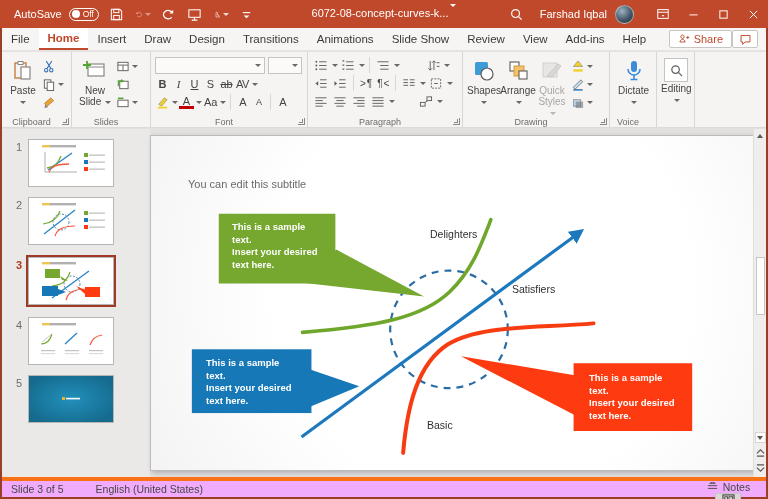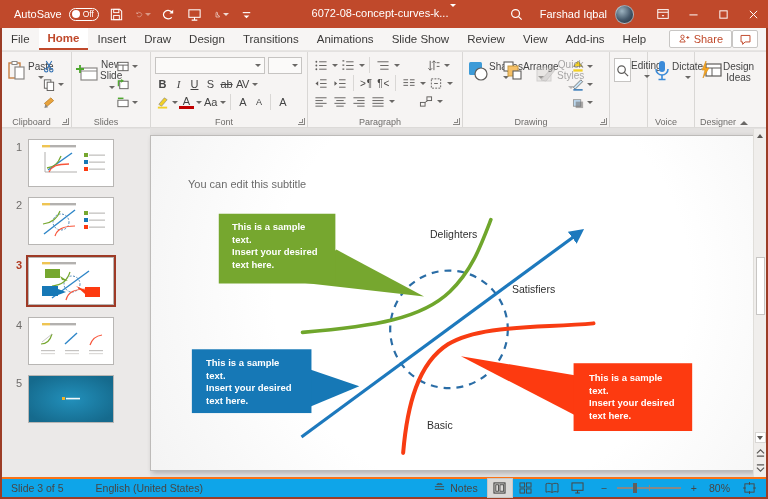--- a/index.html
+++ b/index.html
@@ -30,21 +30,21 @@
   .tabrow-right { margin-left:auto; display:flex; align-items:center; padding-right:8px; }
   .share-btn { display:flex; align-items:center; gap:4px; border:1px solid #c8c6c4; background:#fff; border-radius:2px; height:18px; padding:0 8px; color:#c0492b; font-size:11px; }
   .comment-btn { border:1px solid #c8c6c4; background:#fff; border-radius:2px; height:18px; width:26px; display:flex; align-items:center; justify-content:center; }
 
   
   .ribbon { position:absolute; top:52px; left:0; right:0; height:76px; background:#f6f4f3; border-bottom:1px solid #dcdad8; display:flex; }
   .group { position:relative; border-right:1px solid #d9d7d5; padding:3px 3px 13px 4px; display:flex; align-items:flex-start; }
   .glabel { position:absolute; bottom:0px; left:0; right:10px; text-align:center; font-size:9px; color:#6e6c6a; }
   .launcher { position:absolute; right:2px; bottom:2px; width:7px; height:7px; border-right:1px solid #8a8886; border-bottom:1px solid #8a8886; }
   .launcher:before { content:""; position:absolute; right:1px; bottom:1px; width:3px; height:3px; border-right:1px solid #8a8886; border-bottom:1px solid #8a8886; }
-  .bigbtn { width:34px; display:flex; flex-direction:row; align-items:center; font-size:10px; color:#444; line-height:11px; padding-top:3px; }
+  .bigbtn { width:34px; display:flex; flex-direction:column; align-items:center; font-size:10px; color:#444; line-height:11px; padding-top:3px; }
   .bigbtn .bic { height:26px; display:flex; align-items:center; justify-content:center; }
   .bigbtn .blbl { text-align:center; margin-top:1px; }
   .chev { display:inline-block; width:0; height:0; border-left:3px solid transparent; border-right:3px solid transparent; border-top:3.5px solid #6a6866; vertical-align:middle; margin-left:1px; }
   .smcol { display:flex; flex-direction:column; justify-content:flex-start; gap:2px; padding-top:3px; }
   .smbtn { height:16px; display:flex; align-items:center; gap:1px; padding:0 2px; color:#4a4846; font-size:10px; }
   .smbtn svg { width:14px; height:13px; }
   .fontgrid { display:flex; flex-direction:column; gap:2px; padding-top:2px; }
   .combo { height:17px; border:1px solid #c6c4c2; background:#fbfaf9; display:flex; align-items:center; justify-content:flex-end; padding:0 3px; }
   .frow { display:flex; align-items:center; gap:1px; }
   .fbtn { min-width:15px; height:16px; display:flex; align-items:center; justify-content:center; font-size:11px; color:#444; padding:0 1px; }
@@ -72,23 +72,23 @@
   .kano-label { position:absolute; font-size:10.5px; color:#2f2f2f; }
 
   .vscroll { position:absolute; right:0; top:0; bottom:0; width:13px; background:#f0eeec; border-left:1px solid #e0deda; display:flex; flex-direction:column; align-items:center; }
   .varrow { width:11px; height:13px; display:flex; align-items:center; justify-content:center; }
   .vthumb { position:absolute; top:128px; width:9px; height:58px; background:#fff; border:1px solid #c8c6c4; left:2px; }
   .vbottom { position:absolute; bottom:2px; left:0; right:0; display:flex; flex-direction:column; align-items:center; gap:3px; }
   .tri-up { width:0;height:0;border-left:3.5px solid transparent;border-right:3.5px solid transparent;border-bottom:4px solid #5a5856; }
   .tri-dn { width:0;height:0;border-left:3.5px solid transparent;border-right:3.5px solid transparent;border-top:4px solid #5a5856; }
 
   
-  .statusbar { position:absolute; left:0; right:0; bottom:0; height:20px; background:#0ea5e9; border-top:2px solid #f97316; display:flex; align-items:center; font-size:10.5px; color:#484644;justify-content:flex-end; }
+  .statusbar { position:absolute; left:0; right:0; bottom:0; height:20px; background:#f0abfc; border-top:4px solid #f97316; display:flex; align-items:center; font-size:10.5px; color:#484644;justify-content:flex-end; }
   .sb-item { padding:0 9px; display:flex; align-items:center; gap:4px; }
-  .sb-right { margin-left:auto; display:flex; align-items:center; height:100%; }
+  .sb-right { margin-left:auto; display:flex; align-items:center; height:100%;flex-direction:column; }
   .viewbtn { width:26px; height:20px; display:flex; align-items:center; justify-content:center; }
   .viewbtn.active { background:#dbd9d7; border:1px solid #c8c6c4; }
   .zoomtrack { width:64px; height:2px; background:#8a8886; position:relative; margin:0 6px; }
   .zoomthumb { position:absolute; left:26%; top:-4px; width:4px; height:10px; background:#605e5c; }
   .zoomtick { position:absolute; left:50%; top:-2px; width:1px; height:6px; background:#8a8886; }
 </style>
 </head>
 <body>
 
 <div class="window">
@@ -480,60 +480,46 @@
               <rect x="2" y="4" width="8" height="7" fill="#bcd7ee" stroke="#8a8886" stroke-width=".8"></rect>
               <rect x="4.5" y="6" width="8" height="7" fill="#6d6b69" opacity=".55"></rect>
             </svg>
             <span class="chev"></span>
           </span>
       </div>
       <span class="glabel">Drawing</span>
       <span class="launcher"></span>
     </div>
 
-    <div class="group" style="width:38px">
-      <div class="bigbtn">
-        <span class="bic" style="border:1px solid #c6c4c2;background:#fff;width:24px;height:24px">
-            <svg viewBox="0 0 16 16" width="15" height="15">
-              <circle cx="7" cy="7" r="4" fill="none" stroke="#5f5d5b" stroke-width="1.3"></circle>
-              <path d="M10 10l4 4" stroke="#5f5d5b" stroke-width="1.3"></path>
-            </svg>
-          </span>
-        <span class="blbl"><span>Editing</span><br><span class="chev"></span></span>
-      </div>
-    </div>
-
     <div class="group" style="width:47px">
       <div class="bigbtn" style="width:40px">
         <span class="bic">
             <svg viewBox="0 0 20 22" width="20" height="22">
               <rect x="7" y="1" width="6" height="11" rx="3" fill="#3b8bd9"></rect>
               <path d="M4 9a6 6 0 0 0 12 0" fill="none" stroke="#3b8bd9" stroke-width="1.6"></path>
               <path d="M10 15v4M6.5 19.5h7" stroke="#3b8bd9" stroke-width="1.6"></path>
             </svg>
           </span>
         <span class="blbl"><span>Dictate</span><br><span class="chev"></span></span>
       </div>
       <span class="glabel">Voice</span>
     </div>
 
-    <div class="group" style="width:56px;border-right:none">
-      <div class="bigbtn" style="width:46px">
-        <span class="bic">
-            <svg viewBox="0 0 24 22" width="24" height="22">
-              <rect x="7" y="4" width="15" height="12" fill="#fff" stroke="#5f5d5b" stroke-width="1.2"></rect>
-              <path d="M7 8h15M13 8v8" stroke="#5f5d5b" stroke-width="1"></path>
-              <path d="M7 1L3 10h3l-2 8 6-10H6.5z" fill="#f6a623" stroke="#d88c12" stroke-width=".6"></path>
-            </svg>
-          </span>
-        <span class="blbl">Design Ideas</span>
-      </div>
-      <span class="glabel">Designer</span>
-      <span style="position:absolute;right:3px;bottom:2px;width:0;height:0;border-left:4px solid transparent;border-right:4px solid transparent;border-bottom:4px solid #6a6866"></span>
-    </div>
+    <div class="group" style="width:38px">
+      <div class="bigbtn">
+        <span class="bic" style="border:1px solid #c6c4c2;background:#fff;width:24px;height:24px">
+            <svg viewBox="0 0 16 16" width="15" height="15">
+              <circle cx="7" cy="7" r="4" fill="none" stroke="#5f5d5b" stroke-width="1.3"></circle>
+              <path d="M10 10l4 4" stroke="#5f5d5b" stroke-width="1.3"></path>
+            </svg>
+          </span>
+        <span class="blbl"><span>Editing</span><br><span class="chev"></span></span>
+      </div>
+    </div>
+
   </div>
 
   <div class="main">
 
     <div class="thumbs">
       <div class="thumb-item" style="top:10px">
         <span class="tnum">1</span>
         <span class="tbox">
             <svg viewBox="0 0 84 46">
           <rect width="84" height="46" fill="#fff"></rect>

